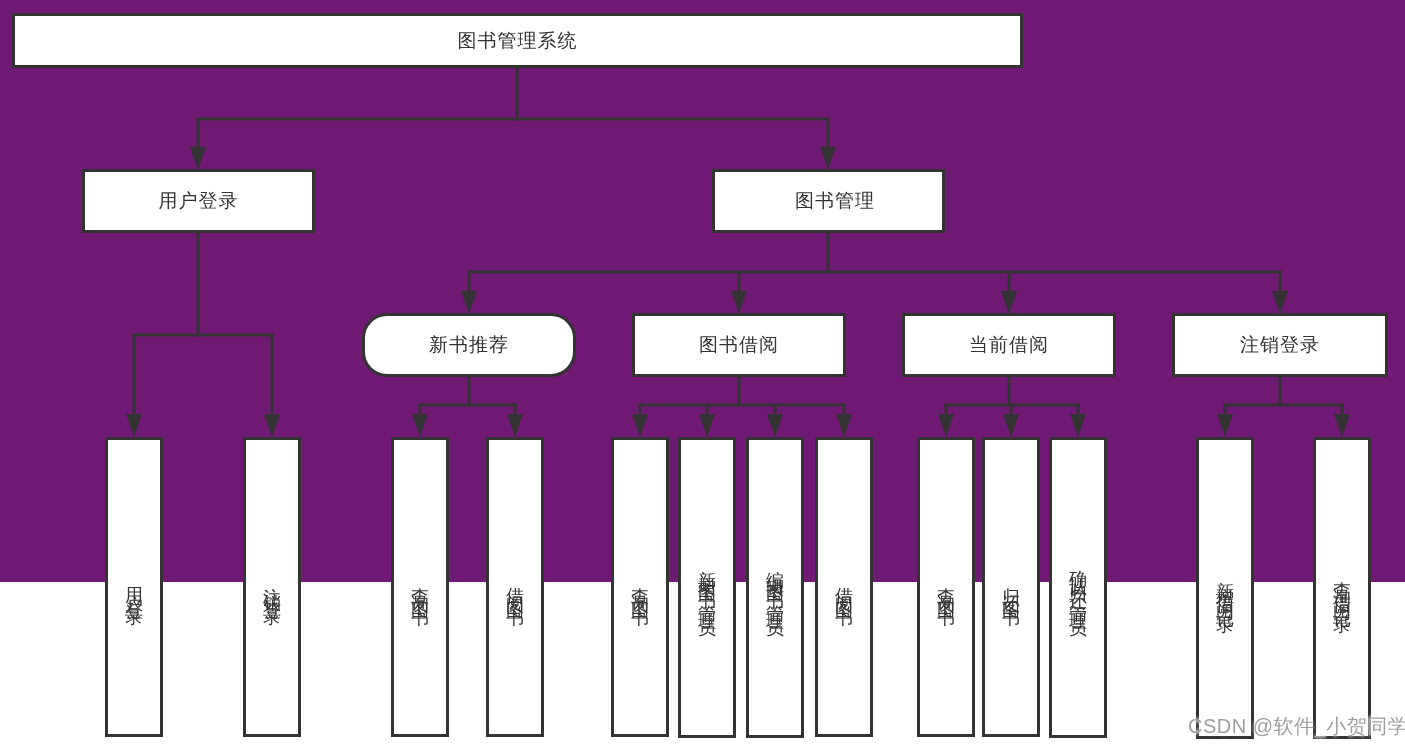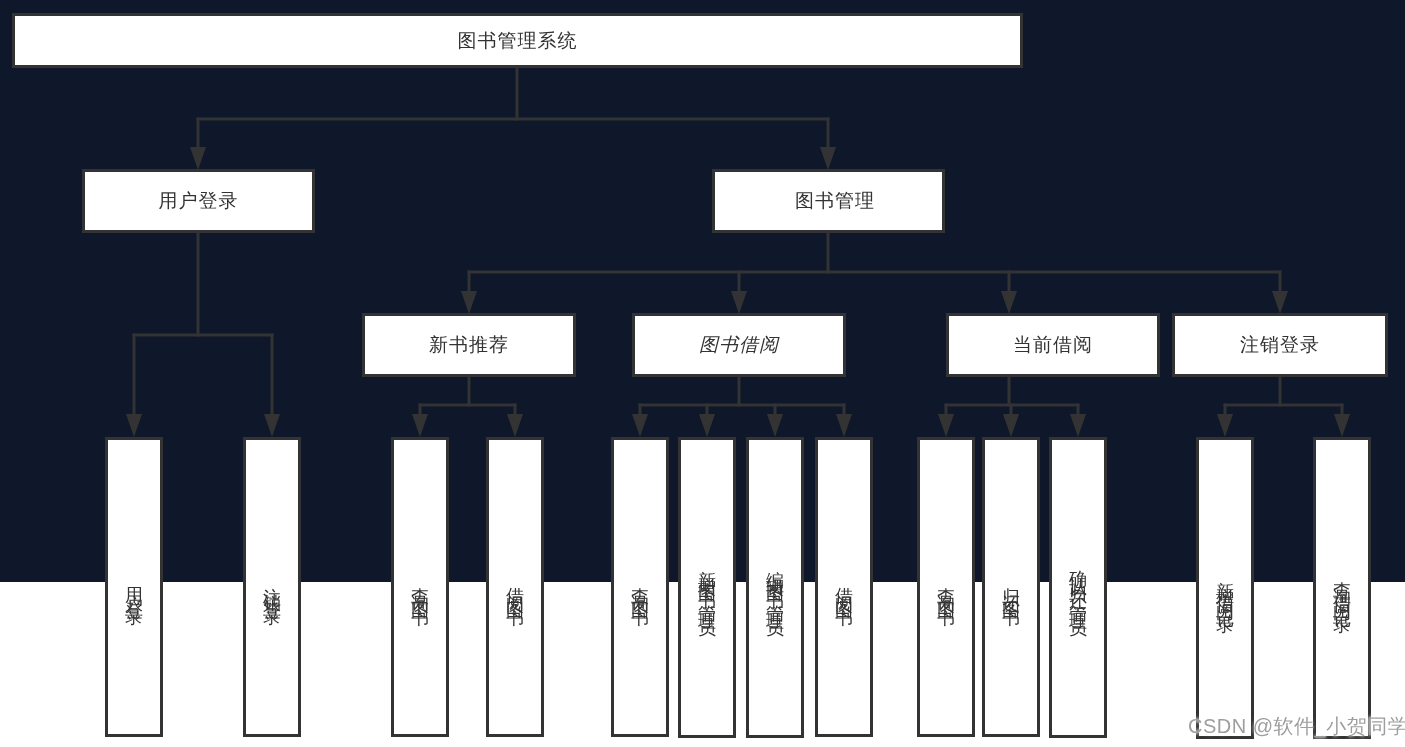--- a/index.html
+++ b/index.html
@@ -8,21 +8,21 @@
     background: #ffffff;
     width: 1405px;
     height: 747px;
     overflow: hidden;
     font-family: "Liberation Sans", sans-serif;
   }
   .stage {
     position: relative;
     width: 1405px;
     height: 582px;
-    background: #0f172a;
+    background: #701a75;
   }
   .connectors {
     position: absolute;
     left: 0; top: 0;
     width: 1405px;
     height: 747px;
     z-index: 1;
   }
   .node {
     position: absolute;
@@ -133,23 +133,23 @@
       <line x1="1342" y1="405" x2="1342" y2="416"></line>
       <polygon points="1334,414 1350,414 1342,437" stroke="none"></polygon>
     </g>
   </svg>
 
   <div class="node" style="left:12px; top:13px; width:1011px; height:55px;">图书管理系统</div>
 
   <div class="node" style="left:82px; top:169px; width:233px; height:64px;">用户登录</div>
   <div class="node" style="left:712px; top:169px; width:233px; height:64px;padding-left:13px;">图书管理</div>
 
-  <div class="node" style="left:362px; top:313px; width:214px; height:64px;">新书推荐</div>
-  <div class="node" style="left:632px; top:313px; width:214px; height:64px;font-style:italic;">图书借阅</div>
-  <div class="node" style="left:902px; top:313px; width:214px; height:64px;margin-left:44px;">当前借阅</div>
+  <div class="node" style="left:362px; top:313px; width:214px; height:64px;border-radius:25px;">新书推荐</div>
+  <div class="node" style="left:632px; top:313px; width:214px; height:64px;">图书借阅</div>
+  <div class="node" style="left:902px; top:313px; width:214px; height:64px;">当前借阅</div>
   <div class="node" style="left:1172px; top:313px; width:216px; height:64px;">注销登录</div>
 
   <div class="node leaf" style="left:105px; top:437px; width:58px; height:300px;">用户登录</div>
   <div class="node leaf" style="left:243px; top:437px; width:58px; height:300px;">注销登录</div>
 
   <div class="node leaf" style="left:391px; top:437px; width:58px; height:300px;">查询图书</div>
   <div class="node leaf" style="left:486px; top:437px; width:58px; height:300px;">借阅图书</div>
 
   <div class="node leaf" style="left:611px; top:437px; width:58px; height:300px;">查询图书</div>
   <div class="node leaf" style="left:678px; top:437px; width:58px; height:301px;">新增图书（管理员）</div>

